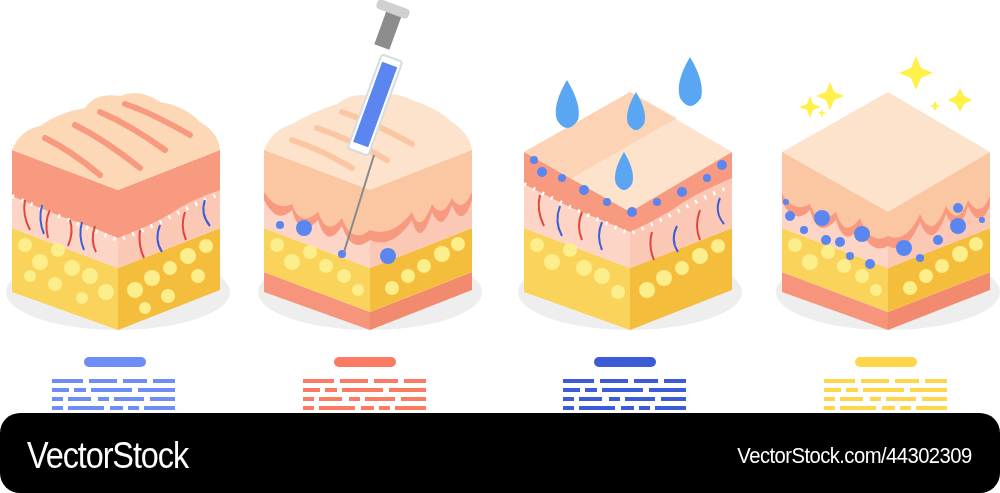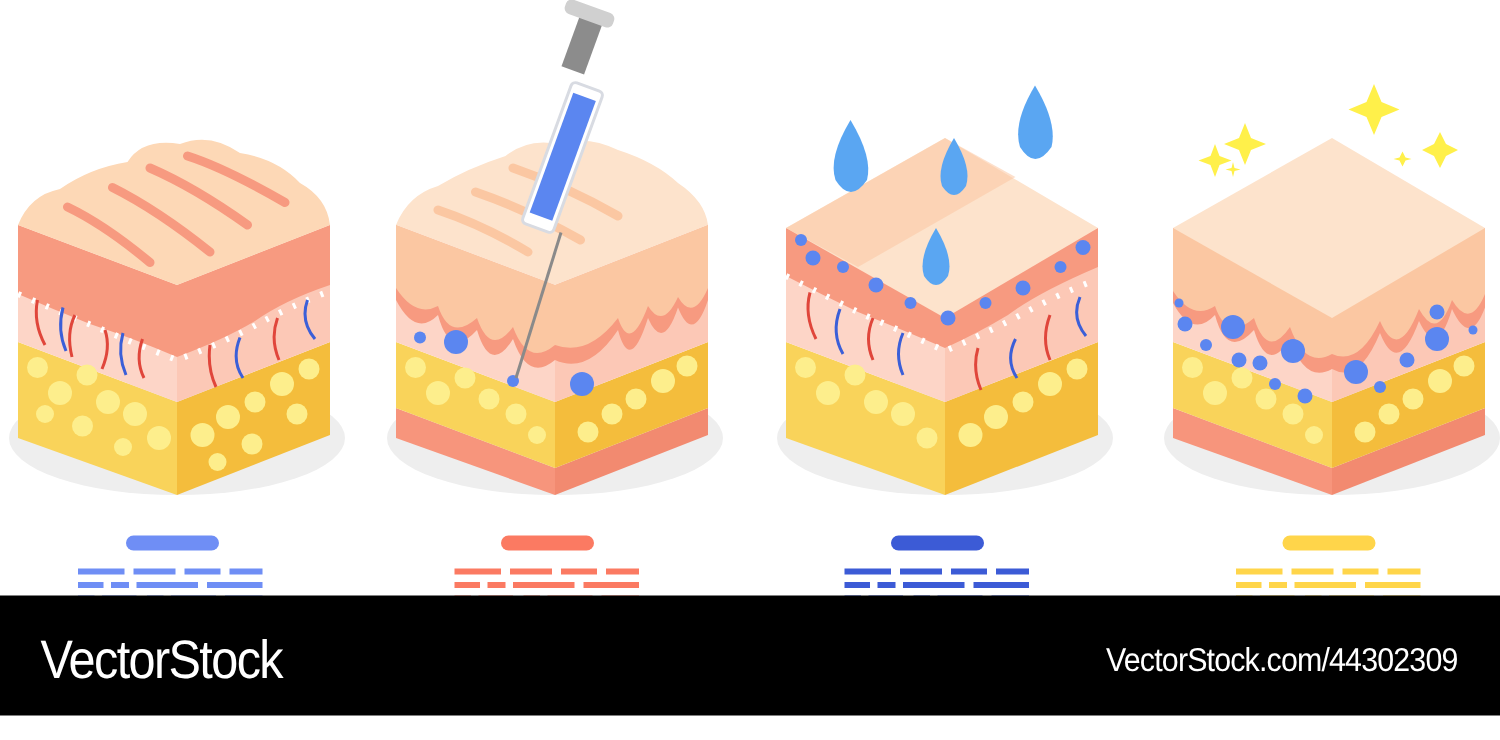--- a/index.html
+++ b/index.html
@@ -3,21 +3,21 @@
 <meta charset="utf-8">
 <style>
   html,body{margin:0;padding:0;background:#ffffff;}
   body{width:1000px;height:493px;position:relative;overflow:hidden;font-family:"Liberation Sans",sans-serif;}
   .stage{position:absolute;left:0;top:0;width:1000px;height:413px;background:#ffffff;}
   .panel{position:absolute;top:0;width:240px;height:413px;}
   .panel svg.cube{position:absolute;left:0;top:0;}
   .caption{position:absolute;top:357px;left:0;width:240px;}
   .title-pill{position:absolute;height:10px;border-radius:5px;top:0;}
   .line{position:absolute;height:4px;}
-  .footer{position:absolute;left:0;top:397px;width:1000px;height:80px;background:#000000;}
+  .footer{position:absolute;left:0;top:413px;width:1000px;height:80px;background:#000000;border-radius:20px;}
   .brand{position:absolute;left:27px;top:22px;color:#fff;font-size:36px;letter-spacing:-1.2px;font-family:"Liberation Sans",sans-serif;transform:scaleX(0.9);transform-origin:left center;}
   .stock-id{position:absolute;right:28px;top:30px;color:#fff;font-size:22px;letter-spacing:-0.6px;font-family:"Liberation Sans",sans-serif;transform:scaleX(0.92);transform-origin:right center;}
 </style>
 </head>
 <body>
 
 <div class="stage">
 
   <div class="panel" style="left:0px;">
     <svg class="cube" width="240" height="350" viewBox="0 0 240 350">

